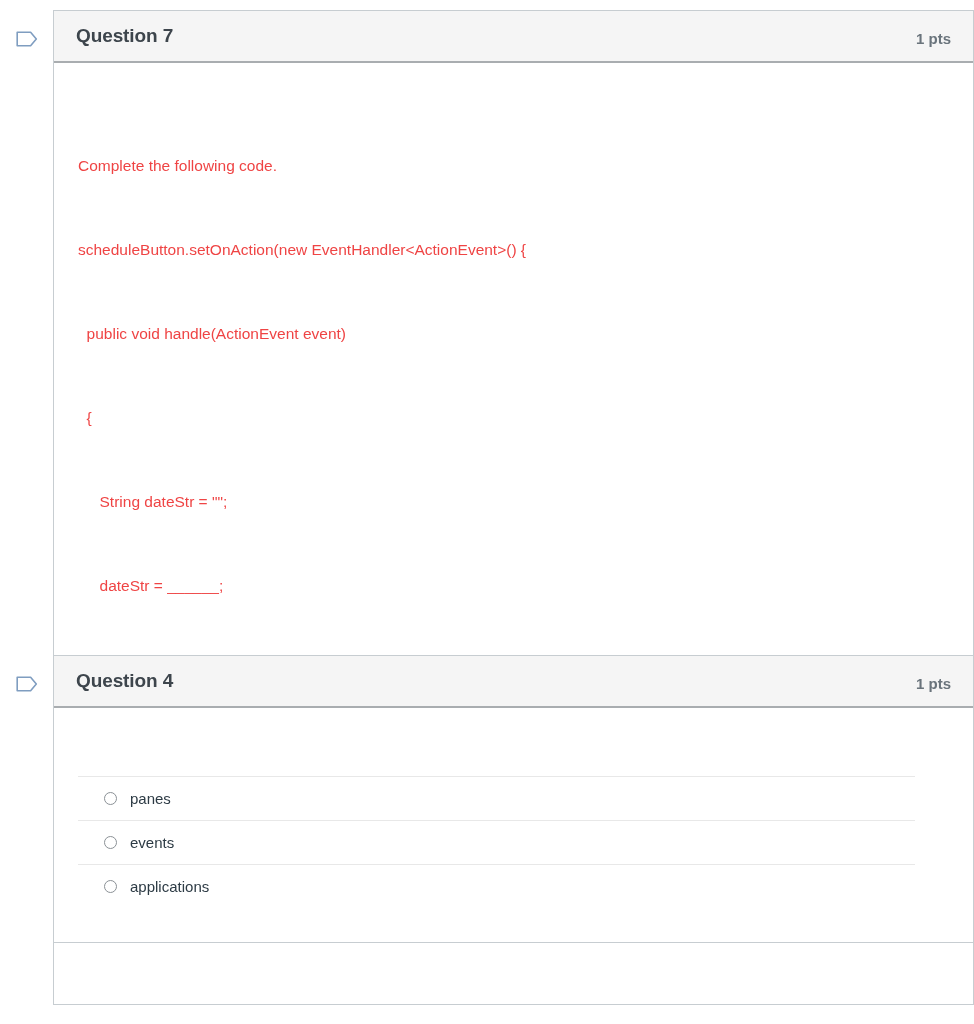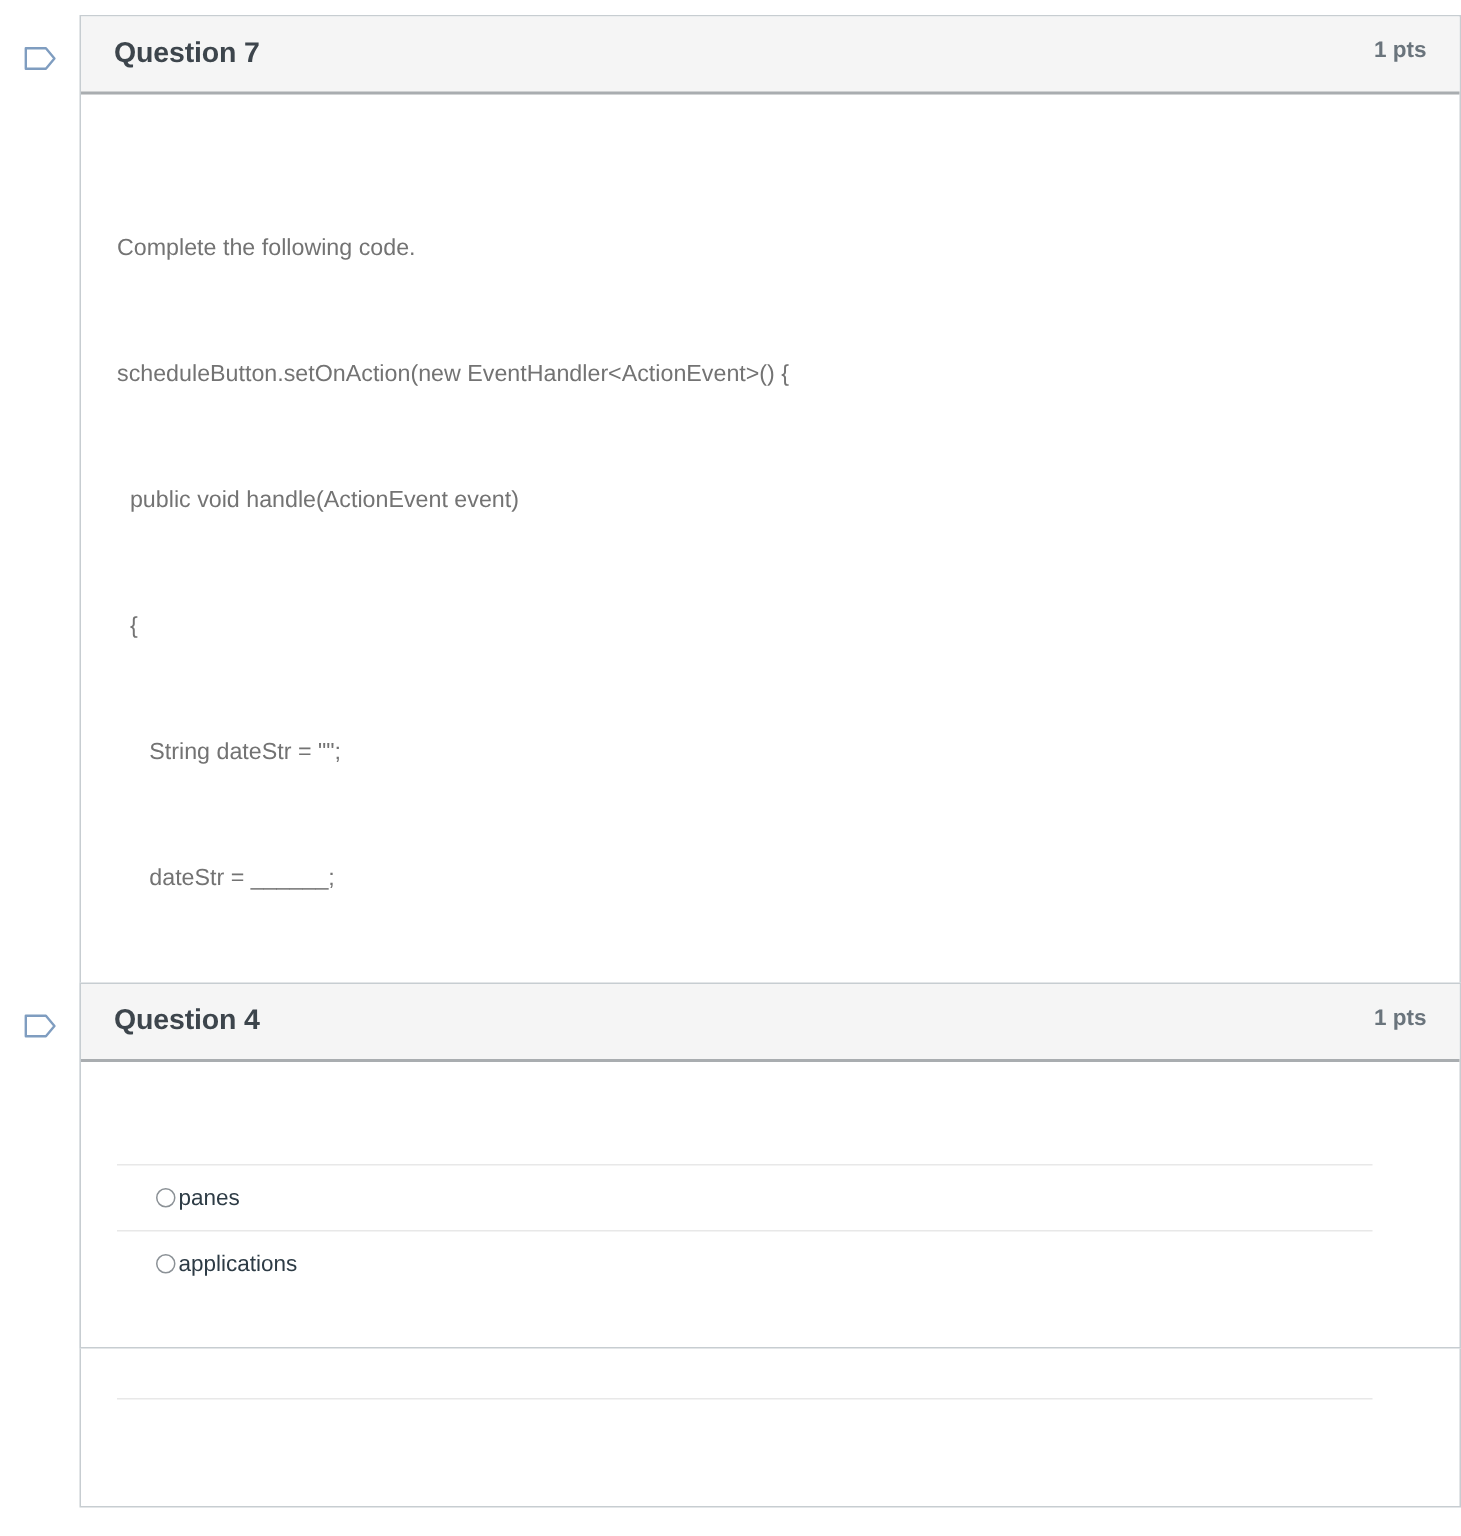--- a/index.html
+++ b/index.html
@@ -47,21 +47,21 @@
   .question-card {
     flex: 1 1 auto;
     width: 865px;
     border: 1px solid #c7cdd1;
     background: #ffffff;
     box-sizing: border-box;
   }
 
   .question-header {
     display: flex;
-    align-items: flex-start;
+    align-items: flex-end;
     justify-content: space-between;
     background: #f5f5f5;
     border-bottom: 2px solid #a9adb0;
     padding: 14px 22px 14px 22px;
     box-sizing: border-box;
     height: 52px;
   }
   .question-title {
     font-size: 19px;
     font-weight: bold;
@@ -76,33 +76,33 @@
   }
 
   .question-body {
     padding: 33px 24px 0 24px;
     box-sizing: border-box;
   }
 
   .question-text {
     font-size: 15.5px;
     line-height: 28px;
-    color: #737373;
+    color: #ef4444;
     white-space: pre;
   }
   .question-text .ln { display: block; }
 
   .answers {
     margin-top: 24px;
     padding-bottom: 28px;
   }
   .answer-row {
     display: flex;
     align-items: center;
-    gap: 2px;
+    gap: 13px;
     height: 44px;
     width: 837px;
     border-top: 1px solid #e8e8e8;
     box-sizing: border-box;
     padding-left: 26px;
   }
   .answer-row:last-child {
     border-bottom: none;
   }
   .radio {
@@ -190,20 +190,24 @@
 
       <div class="question-body">
 
         <div class="answers">
           <div class="answer-row">
             <span class="radio"></span>
             <span class="answer-label">panes</span>
           </div>
           <div class="answer-row">
             <span class="radio"></span>
+            <span class="answer-label">events</span>
+          </div>
+          <div class="answer-row">
+            <span class="radio"></span>
             <span class="answer-label">applications</span>
           </div>
 
         </div>
       </div>
 
     </div>
   </div>
 
 </div>

